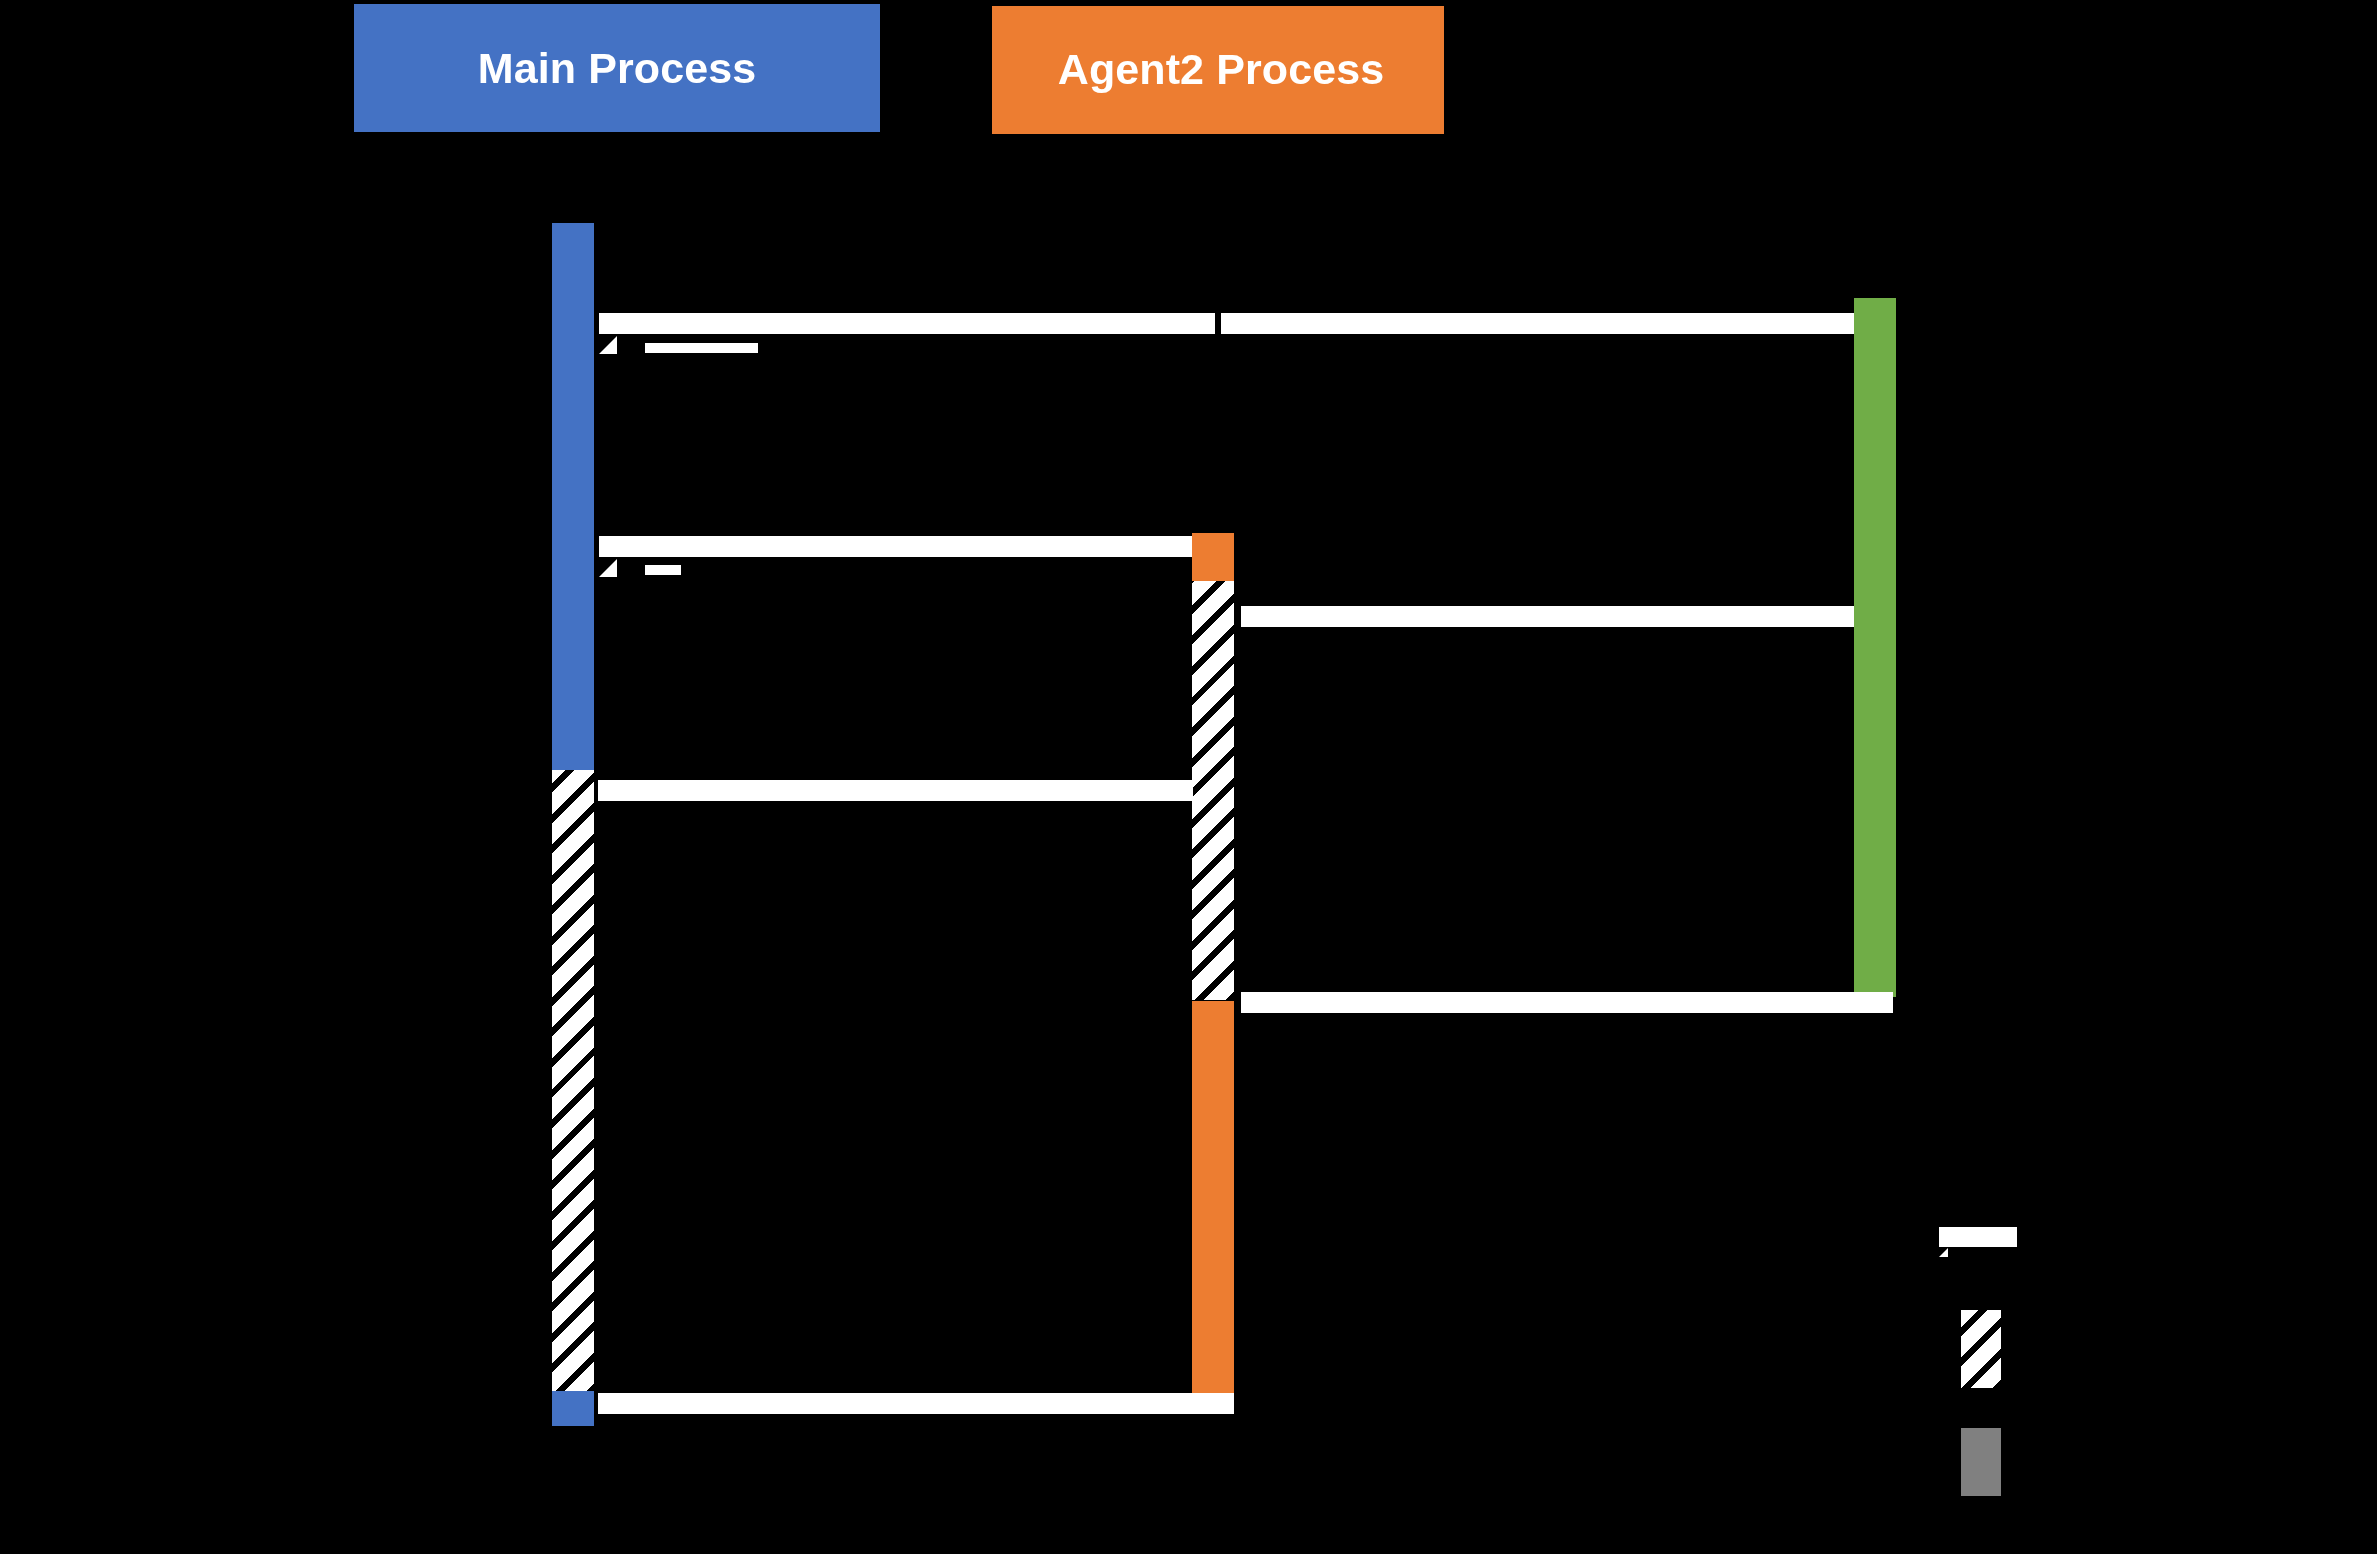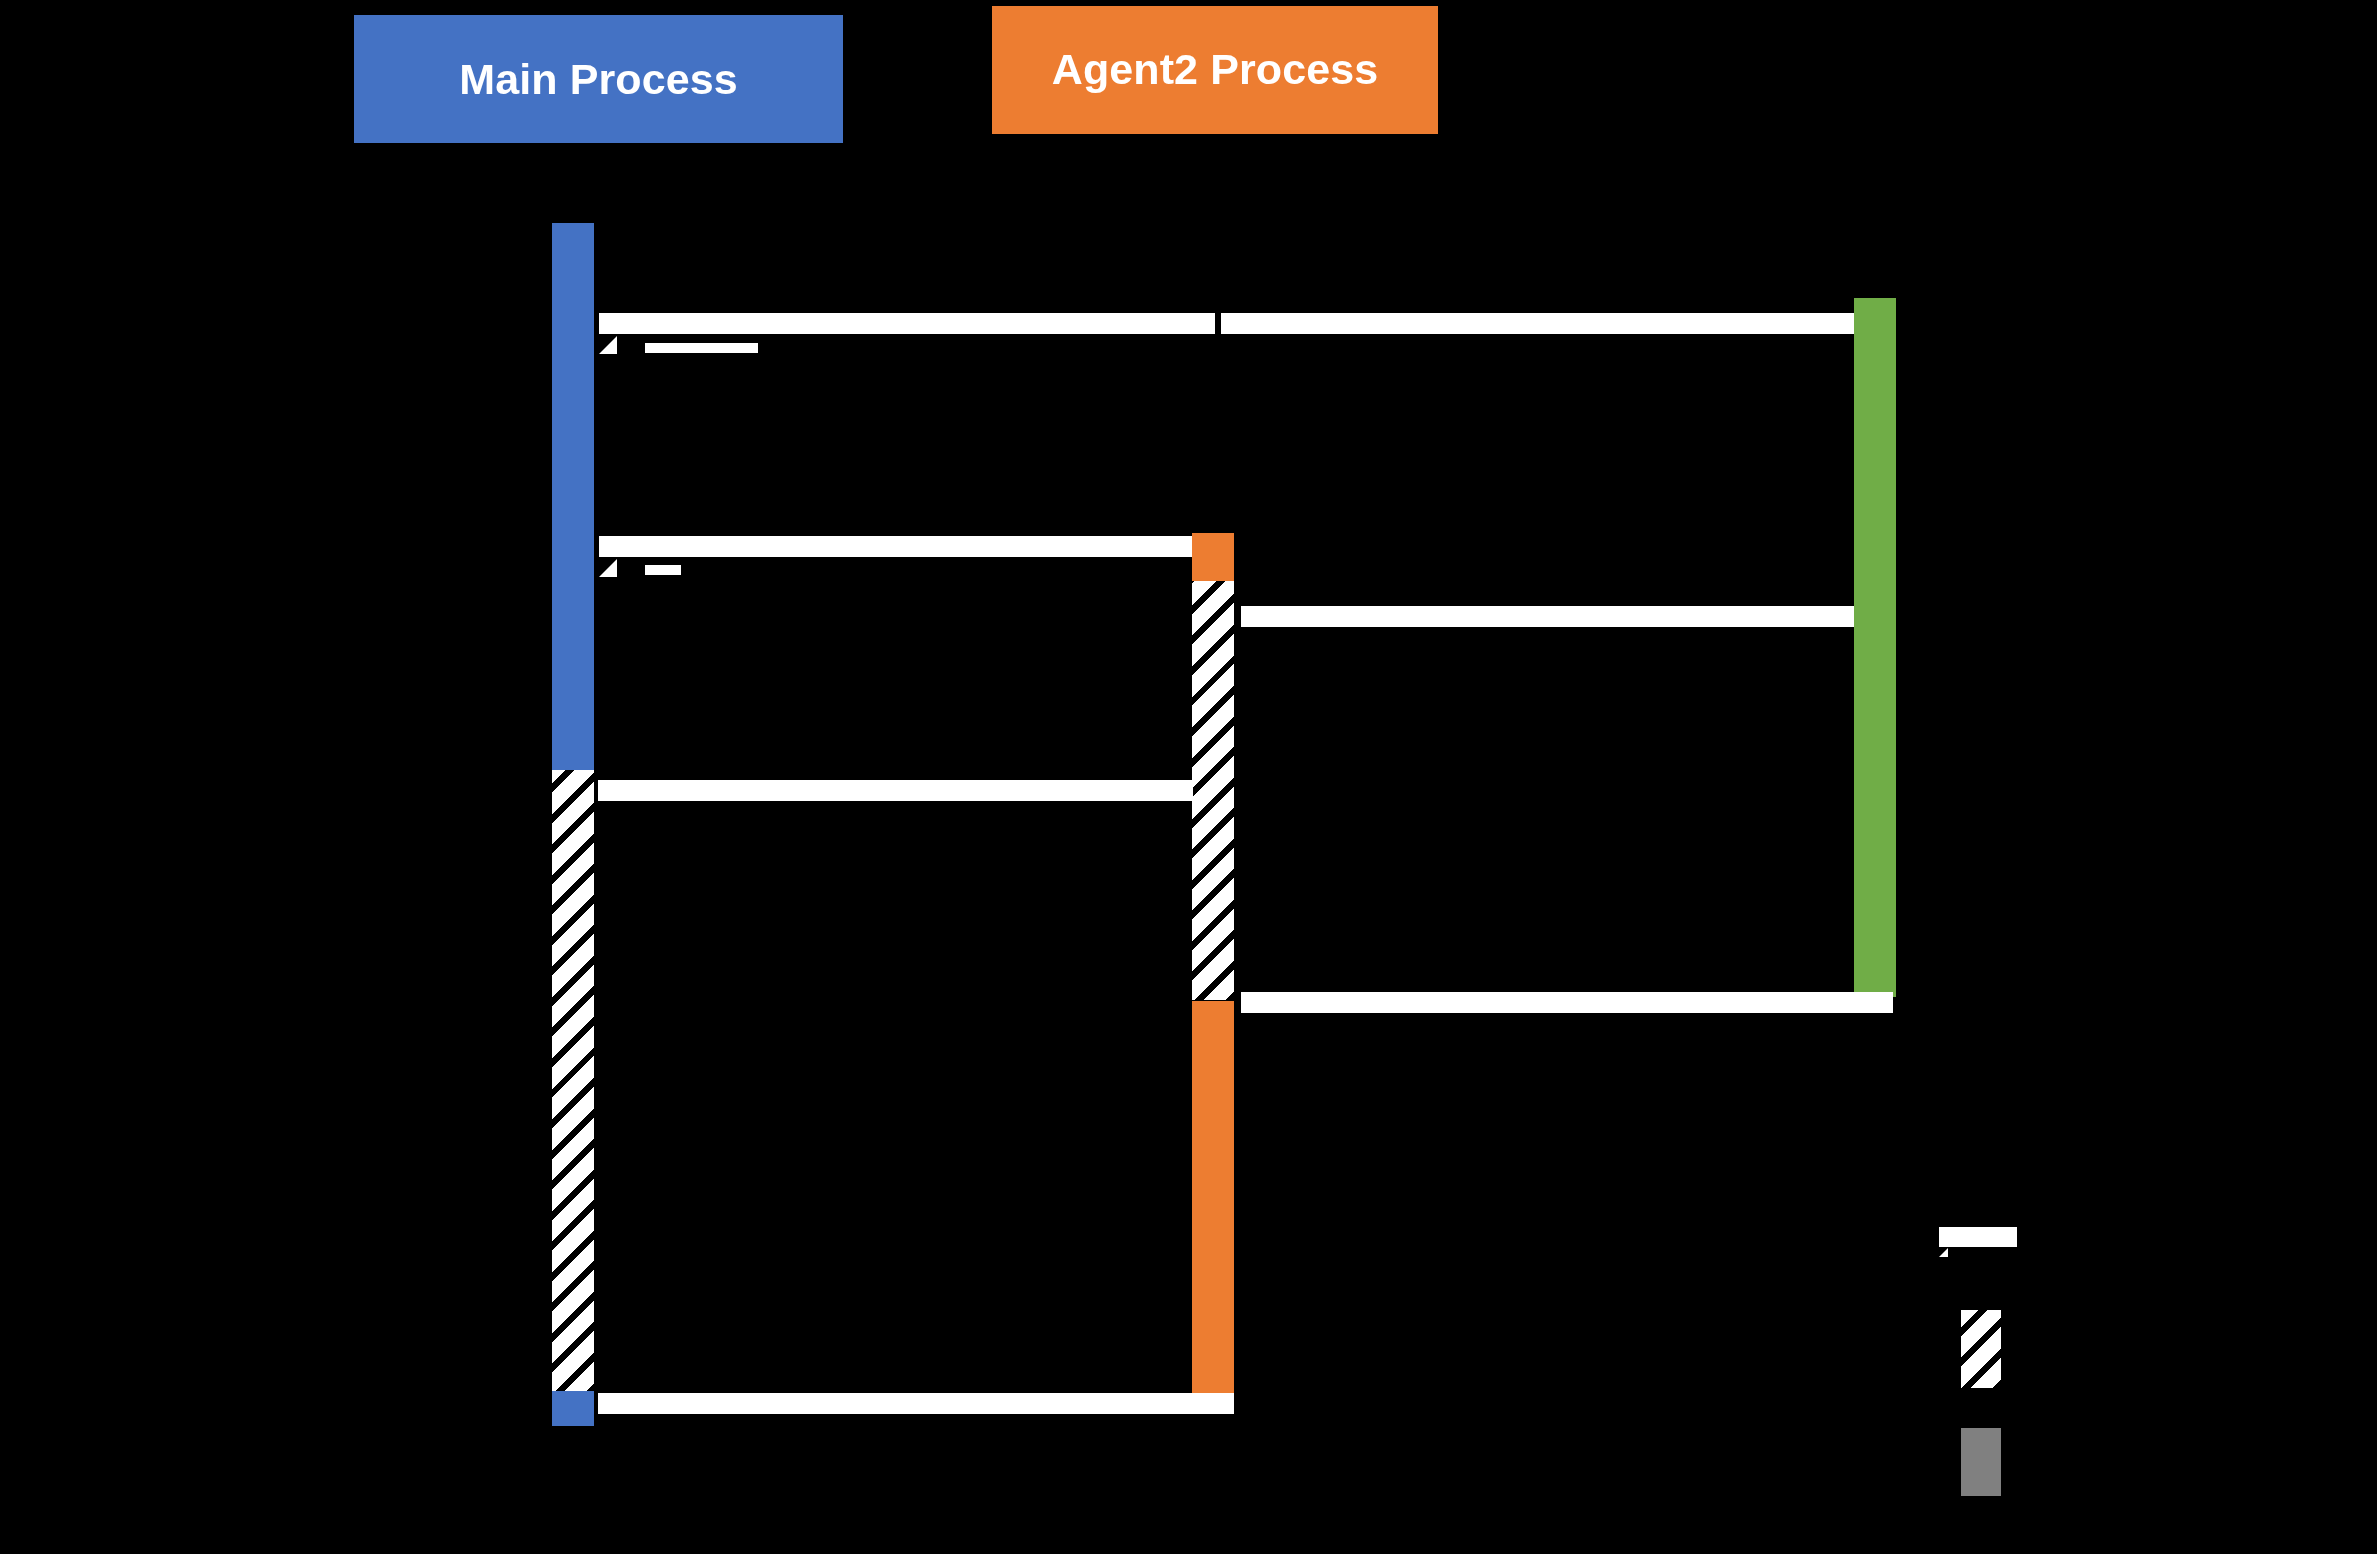--- a/index.html
+++ b/index.html
@@ -79,25 +79,25 @@
   }
 
   
   .legend-swatch { position: absolute; }
 </style>
 </head>
 <body>
 
 <div id="canvas">
 
-  <div class="participant-box" id="hdr-main" style="left:354px; top:15px; width:489px; height:128px; background:#4472C4;">
+  <div class="participant-box" id="hdr-main" style="left:354px; top:4px; width:526px; height:128px; background:#4472C4;">
     <span>Main Process</span>
   </div>
 
-  <div class="participant-box" id="hdr-agent2" style="left:992px; top:5.6px; width:446px; height:128px; background:#ED7D31;">
+  <div class="participant-box" id="hdr-agent2" style="left:992px; top:5.6px; width:446px; height:128px; background:#ED7D31;padding-left:6px;">
     <span>Agent2 Process</span>
   </div>
 
 
   <div class="bar bar-blue" style="left:552px; top:223px; width:42px; height:547px;"></div>
 
   <div class="bar bar-hatch" style="left:552px; top:770px; width:42px; height:622px;"></div>
 
   <div class="bar bar-blue" style="left:552px; top:1391px; width:42px; height:35px;"></div>
 

